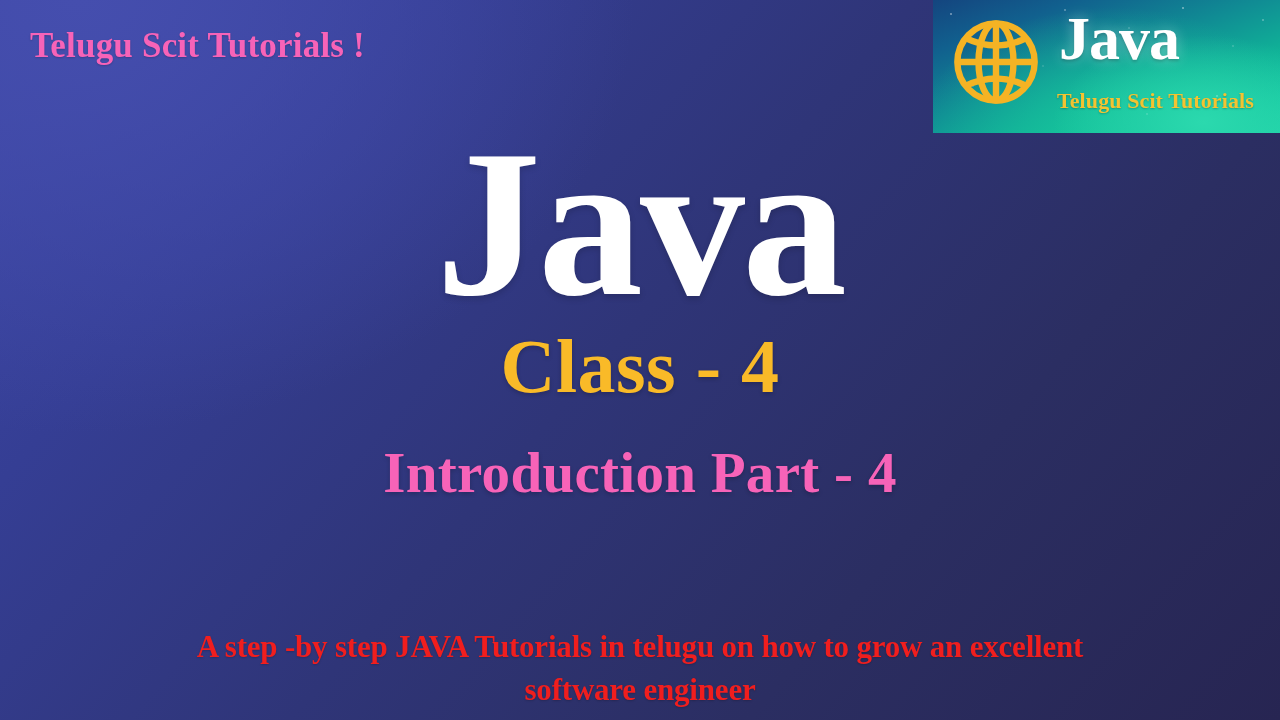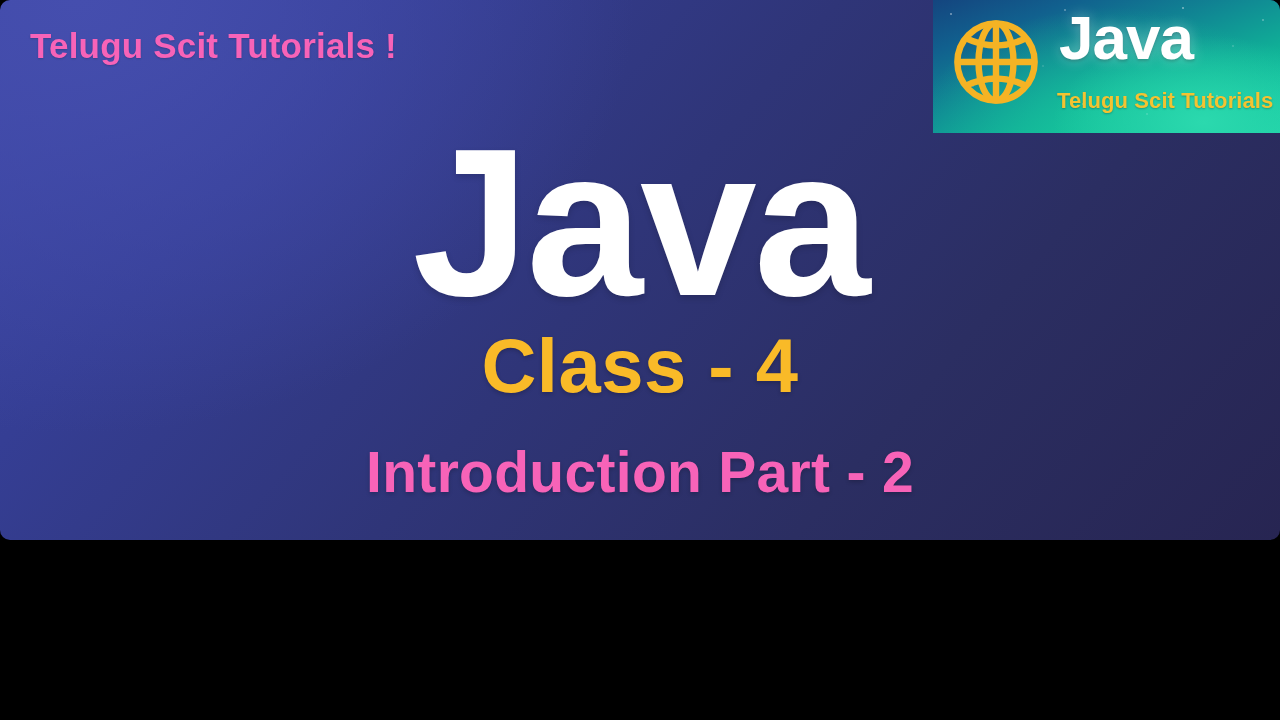--- a/index.html
+++ b/index.html
@@ -3,27 +3,26 @@
 <meta charset="utf-8">
 <style>
   html, body {
     margin: 0;
     padding: 0;
     background: #000;
   }
   #slide {
     position: relative;
     width: 1280px;
-    height: 540px;
+    height: 720px;
     overflow: hidden;
-    font-family: Liberation Sans, sans-serif;
+    font-family: Liberation Serif, serif;
     background:
       radial-gradient(ellipse 900px 700px at 6% 0%, #454EAE 0%, rgba(69,78,174,0) 62%),
       linear-gradient(131deg, #3D47A6 0%, #353E94 22%, #2F3578 48%, #2B2E62 72%, #272552 100%);
-    border-radius: 10px;
   }
 
   
   .channel-line {
     position: absolute;
     left: 30px;
     top: 26px;
     font-size: 35px;
     font-weight: bold;
     color: #F763B8;
@@ -170,17 +169,21 @@
     </span>
 
     <div class="badge-title">Java</div>
 
     <div class="badge-sub">Telugu Scit Tutorials</div>
   </div>
 
   <div class="center-stack">
     <div class="main-title">Java</div>
     <div class="class-line">Class - 4</div>
-    <div class="part-line">Introduction Part - 2</div>
+    <div class="part-line">Introduction Part - 4</div>
   </div>
 
+  <div class="description">
+    <span class="desc-line">A step -by step JAVA Tutorials in telugu  on how to grow an excellent</span>
+    <span class="desc-line">software engineer</span>
+  </div>
 
 </div>
 
 </body></html>

